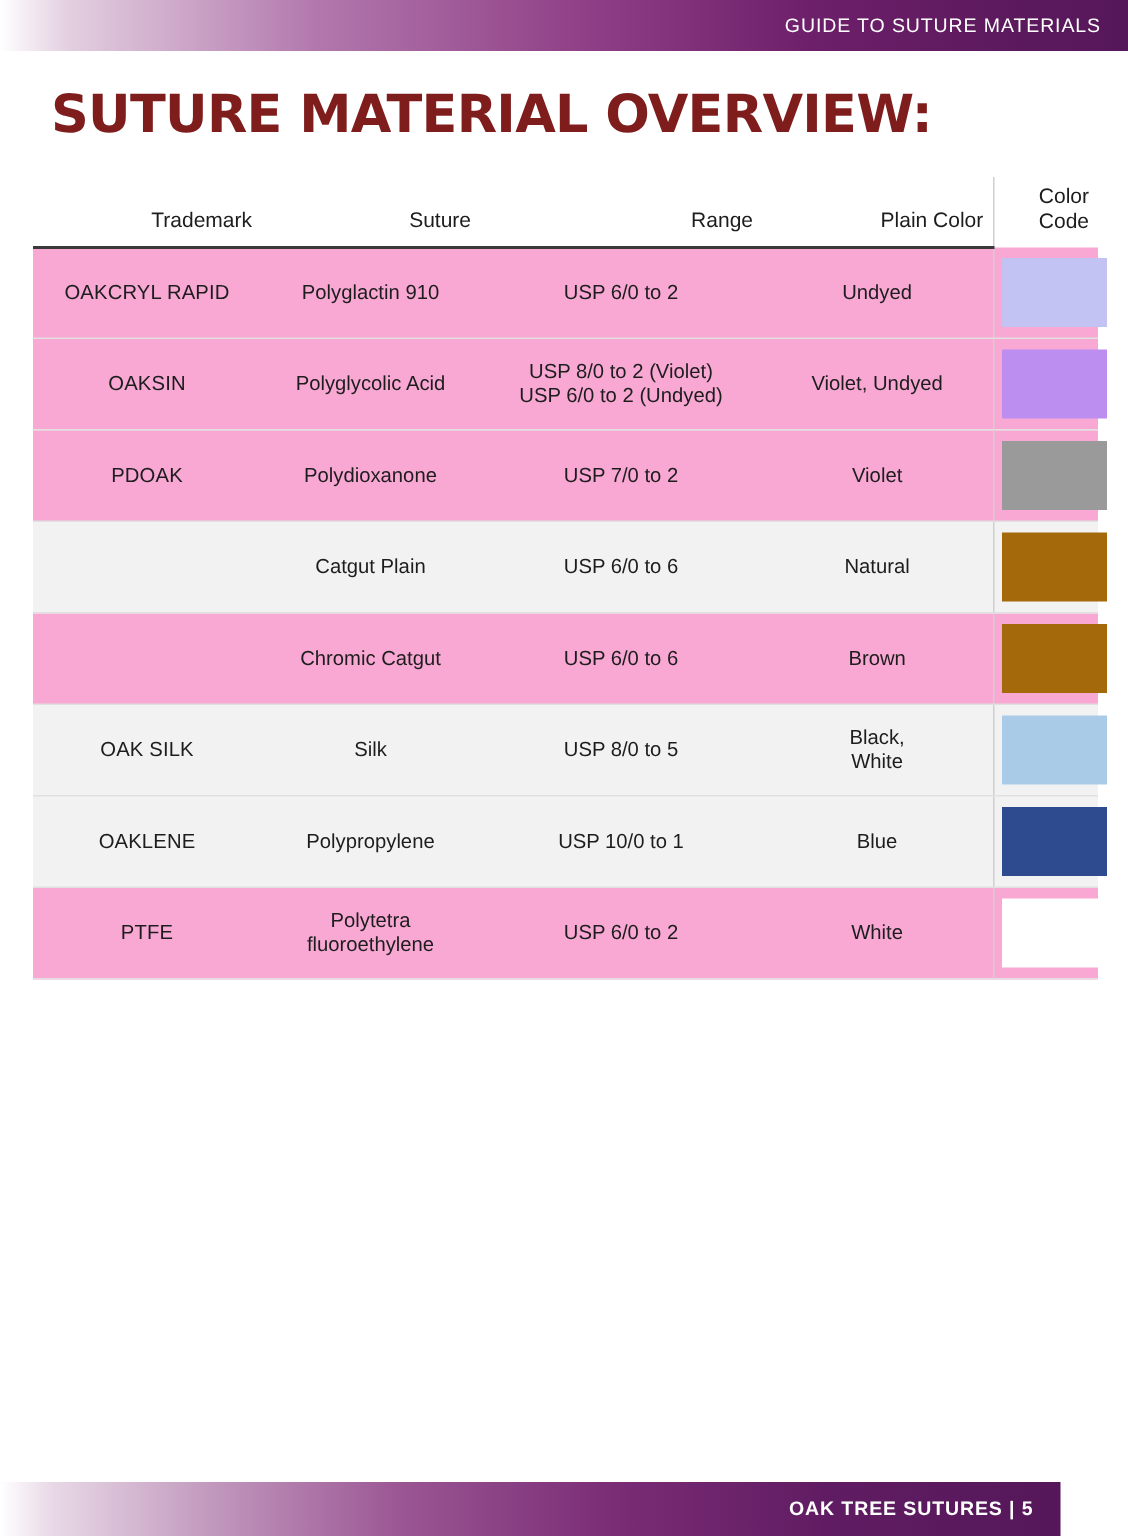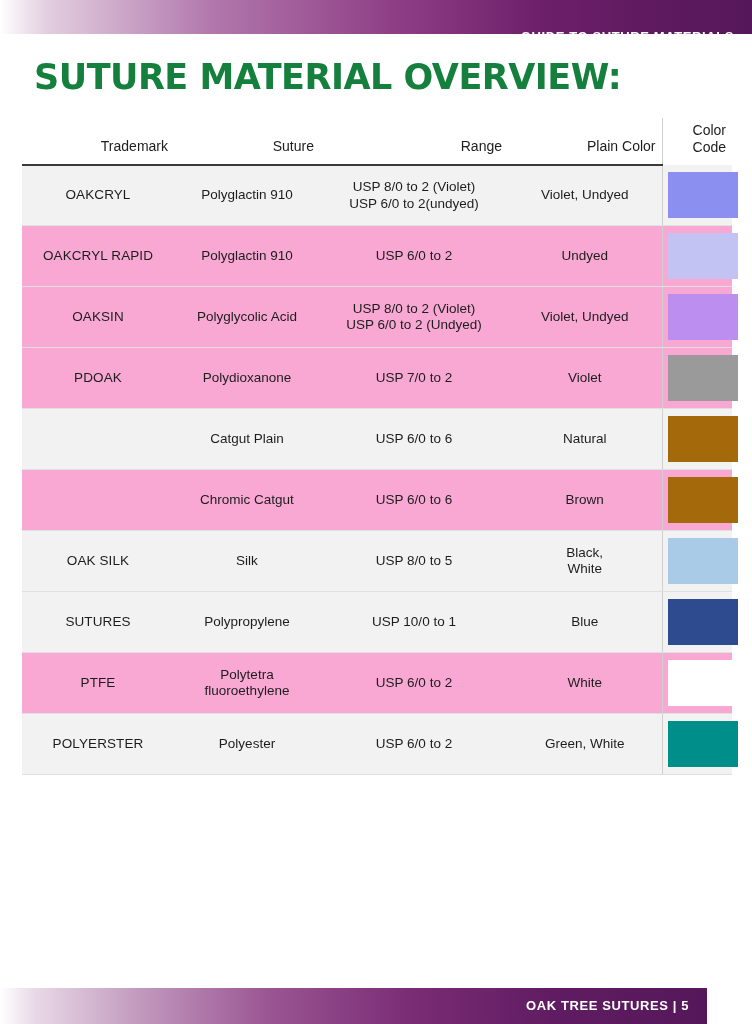--- a/index.html
+++ b/index.html
@@ -24,23 +24,22 @@
     width: 752px;
     height: 34px;
     background: linear-gradient(to right, #ffffff 0%, #e3cfe0 6%, #b278ad 28%, #8f3f86 52%, #6d1f6a 72%, #5d1a5e 88%, #56175a 100%);
   }
   .header-title {
     position: absolute;
     right: 18px;
     top: 9px;
     color: #ffffff;
     font-size: 13px;
-    font-weight: bold;
+    font-weight: normal;
     letter-spacing: 0.6px;
-    margin-top: 20px;
   }
 
   
   .footer-bar {
     position: absolute;
     bottom: 0;
     left: 0;
     width: 707px;
     height: 36px;
     background: linear-gradient(to right, #ffffff 0%, #e8d8e6 5%, #c198bd 20%, #9a5593 38%, #7a2c75 58%, #601c62 78%, #55175a 100%);
@@ -56,21 +55,21 @@
   }
 
   
   .page-title {
     position: absolute;
     left: 34px;
     top: 57px;
     font-size: 35px;
     font-weight: bold;
     letter-spacing: -0.5px;
-    color: #15803d;
+    color: #7f1d1d;
     font-family: "DejaVu Sans", sans-serif;
   }
 
   
   .table-wrap {
     position: absolute;
     left: 22px;
     top: 118px;
     width: 710px;
   }
@@ -156,32 +155,20 @@
         <th class="th-suture">Suture</th>
         <th class="th-range">Range</th>
         <th class="th-color">Plain Color</th>
         <th class="th-code">
           <div>Color</div>
           <div>Code</div>
         </th>
       </tr>
     </thead>
     <tbody id="tbody">
-        <tr class="alt">
-          <td class="td-trademark">OAKCRYL</td>
-          <td class="td-suture">Polyglactin 910</td>
-          <td class="td-range">
-            <div>USP 8/0 to 2 (Violet)</div>
-            <div>USP 6/0 to 2(undyed)</div>
-          </td>
-          <td class="td-color">Violet, Undyed</td>
-          <td class="td-code">
-            <span class="swatch" style="background: rgb(139, 143, 240);"></span>
-          </td>
-        </tr>
         <tr class="plain">
           <td class="td-trademark">OAKCRYL RAPID</td>
           <td class="td-suture">Polyglactin 910</td>
           <td class="td-range">
             <div>USP 6/0 to 2</div>
           </td>
           <td class="td-color">Undyed</td>
           <td class="td-code">
             <span class="swatch" style="background: rgb(195, 195, 243);"></span>
           </td>
@@ -239,21 +226,21 @@
           </td>
           <td class="td-color">
             <div>Black,</div>
             <div>White</div>
           </td>
           <td class="td-code">
             <span class="swatch" style="background: rgb(169, 203, 232);"></span>
           </td>
         </tr>
         <tr class="alt">
-          <td class="td-trademark">SUTURES</td>
+          <td class="td-trademark">OAKLENE</td>
           <td class="td-suture">Polypropylene</td>
           <td class="td-range">
             <div>USP 10/0 to 1</div>
           </td>
           <td class="td-color">Blue</td>
           <td class="td-code">
             <span class="swatch" style="background: rgb(46, 75, 143);"></span>
           </td>
         </tr>
         <tr class="plain">
@@ -263,30 +250,19 @@
             <div>fluoroethylene</div>
           </td>
           <td class="td-range">
             <div>USP 6/0 to 2</div>
           </td>
           <td class="td-color">White</td>
           <td class="td-code">
             <span class="swatch" style="background: rgb(255, 255, 255);"></span>
           </td>
         </tr>
-        <tr class="alt">
-          <td class="td-trademark">POLYERSTER</td>
-          <td class="td-suture">Polyester</td>
-          <td class="td-range">
-            <div>USP 6/0 to 2</div>
-          </td>
-          <td class="td-color">Green, White</td>
-          <td class="td-code">
-            <span class="swatch" style="background: rgb(0, 142, 138);"></span>
-          </td>
-        </tr>
       </tbody>
   </table>
 </div>
 
 <div class="footer-bar">
   <div class="footer-title">OAK TREE SUTURES | 5</div>
 </div>
 
 </body></html>

